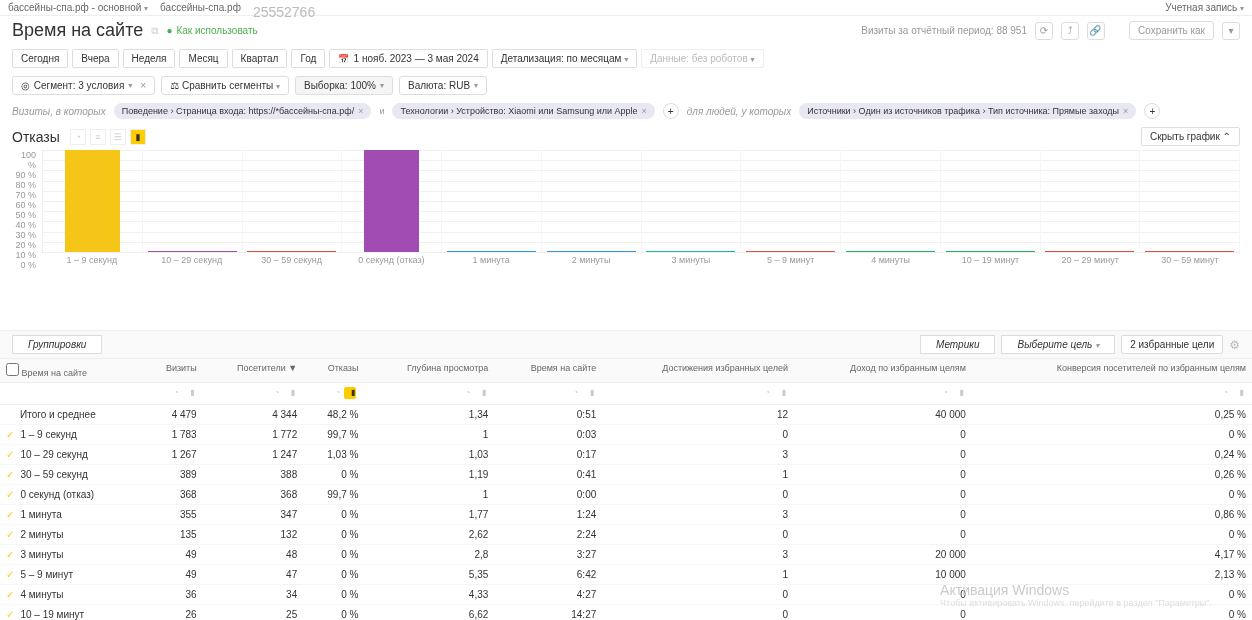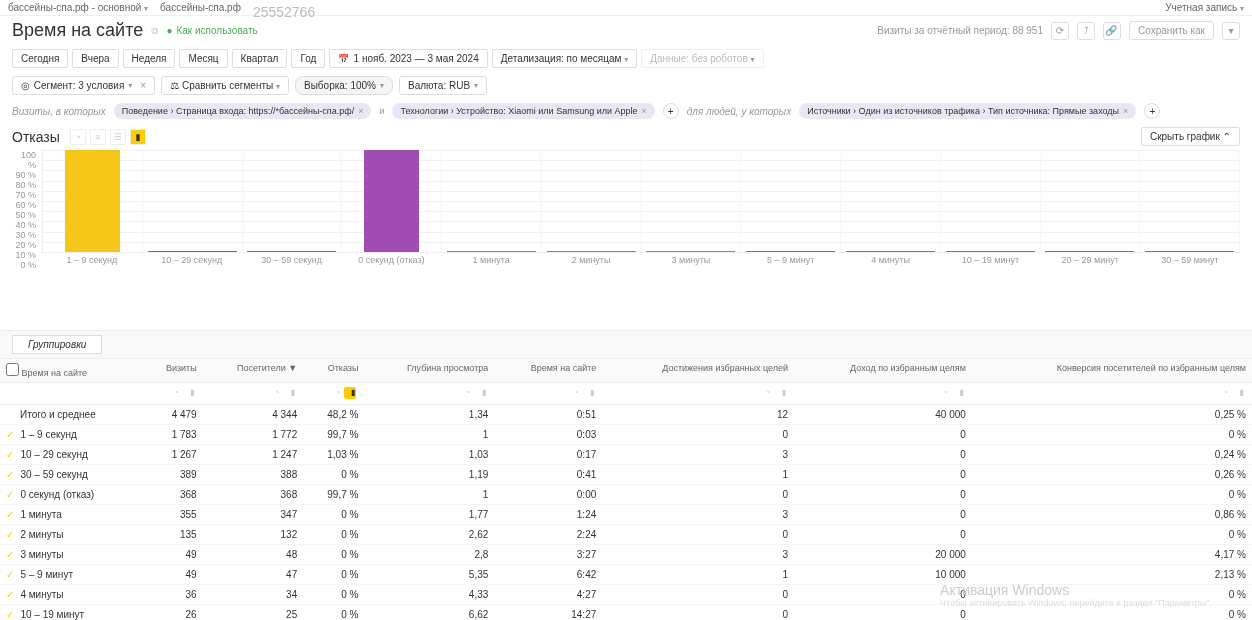--- a/index.html
+++ b/index.html
@@ -14,35 +14,35 @@
     .account-btn { font-size: 10px; color: #666; cursor: pointer; }
     
     
     .title-row { display: flex; justify-content: space-between; align-items: center; padding: 4px 12px; }
     .title-left { display: flex; align-items: center; gap: 8px; }
     .page-title { font-size: 18px; font-weight: 400; }
     .how-to-use { font-size: 10px; color: #4caf50; display: flex; align-items: center; gap: 4px; }
     .how-to-use::before { content: "●"; color: #4caf50; }
     .title-right { display: flex; align-items: center; gap: 8px; font-size: 10px; color: #999; }
     .icon-btn { width: 18px; height: 18px; border: 1px solid #ddd; border-radius: 3px; display: flex; align-items: center; justify-content: center; cursor: pointer; font-size: 10px; }
-    .save-btn { border: 1px solid #ddd; border-radius: 3px; padding: 3px 8px; font-size: 10px; cursor: pointer; }
+    .save-btn { border: 1px solid #ddd; border-radius: 3px; padding: 3px 8px; font-size: 10px; cursor: pointer; margin-left: 16px; }
     
     
     .period-row { display: flex; align-items: center; gap: 4px; padding: 4px 12px; }
     .period-tab { border: 1px solid #ddd; padding: 3px 8px; font-size: 10px; cursor: pointer; border-radius: 2px; }
     .date-range { border: 1px solid #ddd; padding: 3px 8px; font-size: 10px; cursor: pointer; border-radius: 2px; display: flex; align-items: center; gap: 4px; }
     .date-range::before { content: "📅"; font-size: 9px; }
     .detail-select { border: 1px solid #ddd; padding: 3px 8px; font-size: 10px; cursor: pointer; border-radius: 2px; }
     .data-btn { border: 1px solid #eee; padding: 3px 8px; font-size: 10px; cursor: pointer; border-radius: 2px; color: #bbb; }
     
     
     .segment-row { display: flex; align-items: center; gap: 6px; padding: 4px 12px; }
     .segment-chip { border: 1px solid #ddd; padding: 3px 8px; font-size: 10px; cursor: pointer; border-radius: 3px; display: flex; align-items: center; gap: 4px; }
     .segment-chip .close { color: #999; cursor: pointer; margin-left: 4px; }
-    .segment-chip.highlight { background: #f5f5f5; border-radius: 8px; }
+    .segment-chip.highlight { background: #f5f5f5; }
     .compare-chip { border: 1px solid #ddd; padding: 3px 8px; font-size: 10px; cursor: pointer; border-radius: 3px; }
     
     
     .filter-row { display: flex; align-items: center; gap: 8px; padding: 4px 12px; font-size: 10px; }
     .filter-label { color: #999; font-style: italic; }
     .filter-chip { background: #e8e8f5; padding: 3px 8px; border-radius: 10px; font-size: 9px; display: flex; align-items: center; gap: 4px; }
     .filter-chip.tech { background: #e8e8f5; }
     .filter-chip.source { background: #e8e8f5; }
     .filter-chip .close { color: #999; cursor: pointer; }
     .add-filter { width: 16px; height: 16px; border: 1px solid #ddd; border-radius: 50%; display: flex; align-items: center; justify-content: center; cursor: pointer; font-size: 10px; }
@@ -260,20 +260,26 @@
       <div class="x-label">5 – 9 минут</div>
       <div class="x-label">4 минуты</div>
       <div class="x-label">10 – 19 минут</div>
       <div class="x-label">20 – 29 минут</div>
       <div class="x-label">30 – 59 минут</div>
     </div>
 </div>
 
 <div class="table-controls">
   <span class="groupings-btn">Группировки</span>
+  <div class="table-right-controls">
+    <span class="groupings-btn">Метрики</span>
+    <span class="groupings-btn"><span>Выберите цель</span> <span class="chevron">▾</span></span>
+    <span class="goals-badge">2 избранные цели</span>
+    <span class="gear-icon">⚙</span>
+  </div>
 </div>
 
 <table class="data-table">
   <thead>
     <tr class="table-section-header">
       <th class="left"><input type="checkbox" style=""> <span>Время на сайте</span></th>
       <th>Визиты</th>
       <th><span>Посетители</span> <span class="sort-indicator">▼</span></th>
       <th>Отказы</th>
       <th>Глубина просмотра</th>

